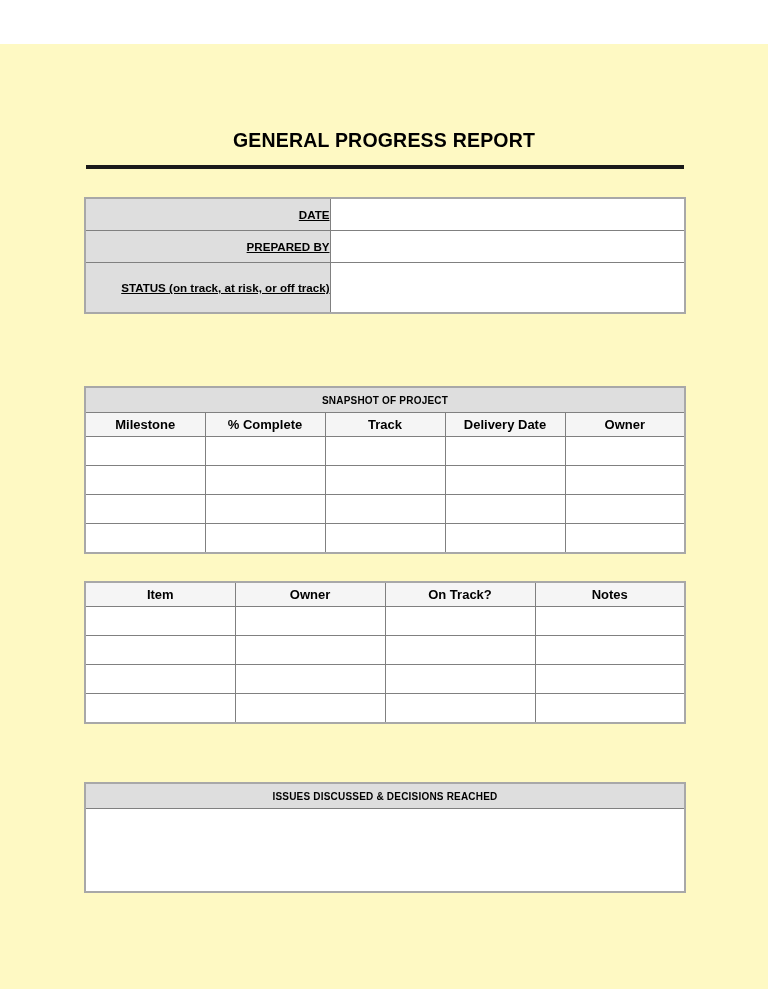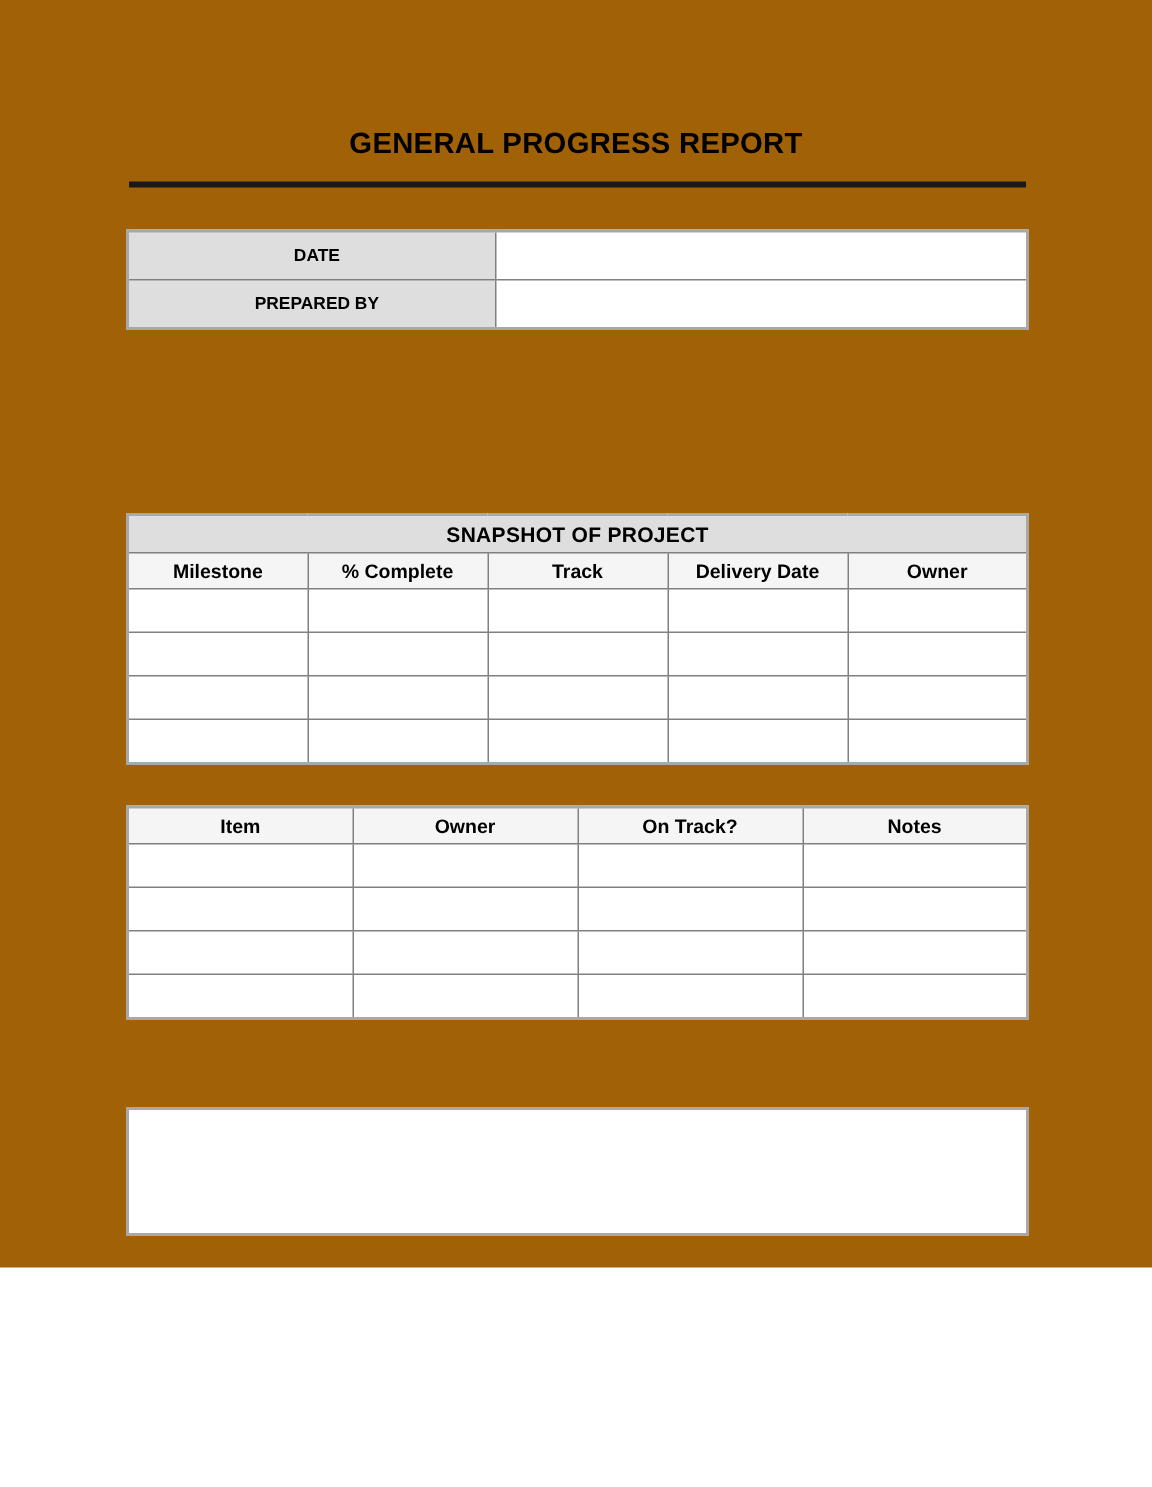--- a/index.html
+++ b/index.html
@@ -11,23 +11,24 @@
     width: 768px;
     height: 991px;
     font-family: "Liberation Sans", sans-serif;
     color: #000000;
     -webkit-font-smoothing: antialiased;
   }
 
   .page {
     position: relative;
     width: 768px;
-    height: 845px;
+    height: 945px;
     box-sizing: border-box;
-    background: #a16207;
+    background: #fef9c3;
+    margin-top: 44px;
   }
 
   
   .doc-title {
     position: absolute;
     left: 84px;
     top: 84px;
     width: 600px;
     text-align: center;
     font-size: 19.5px;
@@ -66,36 +67,37 @@
     vertical-align: middle;
   }
 
   
   #info-table { top: 153px; }
   #info-table td.label {
     background: #dedede;
     padding: 5px 0 5px 7px;
     height: 21px;
     line-height: 15px;
-    text-align: center;
+    text-align: right;
+    text-decoration: underline;
   }
   #info-table td.value {
     background: #ffffff;
     height: 21px;
   }
   #info-table td.label.tall {
     height: 39px;
   }
 
   
   .section-title td {
     background: #dedede;
     text-align: center;
     height: 24px;
-    font-size: 14px;
+    font-size: 10px;
     font-weight: bold;
     letter-spacing: 0.2px;
   }
   .col-head td {
     background: #f5f5f5;
     text-align: center;
     height: 23px;
     font-size: 13px;
     font-weight: bold;
   }
@@ -128,20 +130,24 @@
         <col style="width:245px">
         <col style="width:355px">
       </colgroup>
     <tbody>
       <tr>
         <td class="label">DATE</td>
         <td class="value"></td>
       </tr>
       <tr>
         <td class="label">PREPARED BY</td>
+        <td class="value"></td>
+      </tr>
+      <tr>
+        <td class="label tall">STATUS (on track, at risk, or off track)</td>
         <td class="value"></td>
       </tr>
     </tbody>
   </table>
 
   <table class="tbl" id="snapshot-table">
     <colgroup>
         <col style="width:120px">
         <col style="width:120px">
         <col style="width:120px">
@@ -229,19 +235,22 @@
         <td></td>
       </tr>
     </tbody>
   </table>
 
   <table class="tbl" id="issues-table">
     <colgroup>
         <col style="width:600px">
       </colgroup>
     <tbody>
+      <tr class="section-title">
+        <td>ISSUES DISCUSSED &amp; DECISIONS REACHED</td>
+      </tr>
       <tr>
         <td class="notes-body"></td>
       </tr>
     </tbody>
   </table>
 
 </div>
 
 </body></html>

